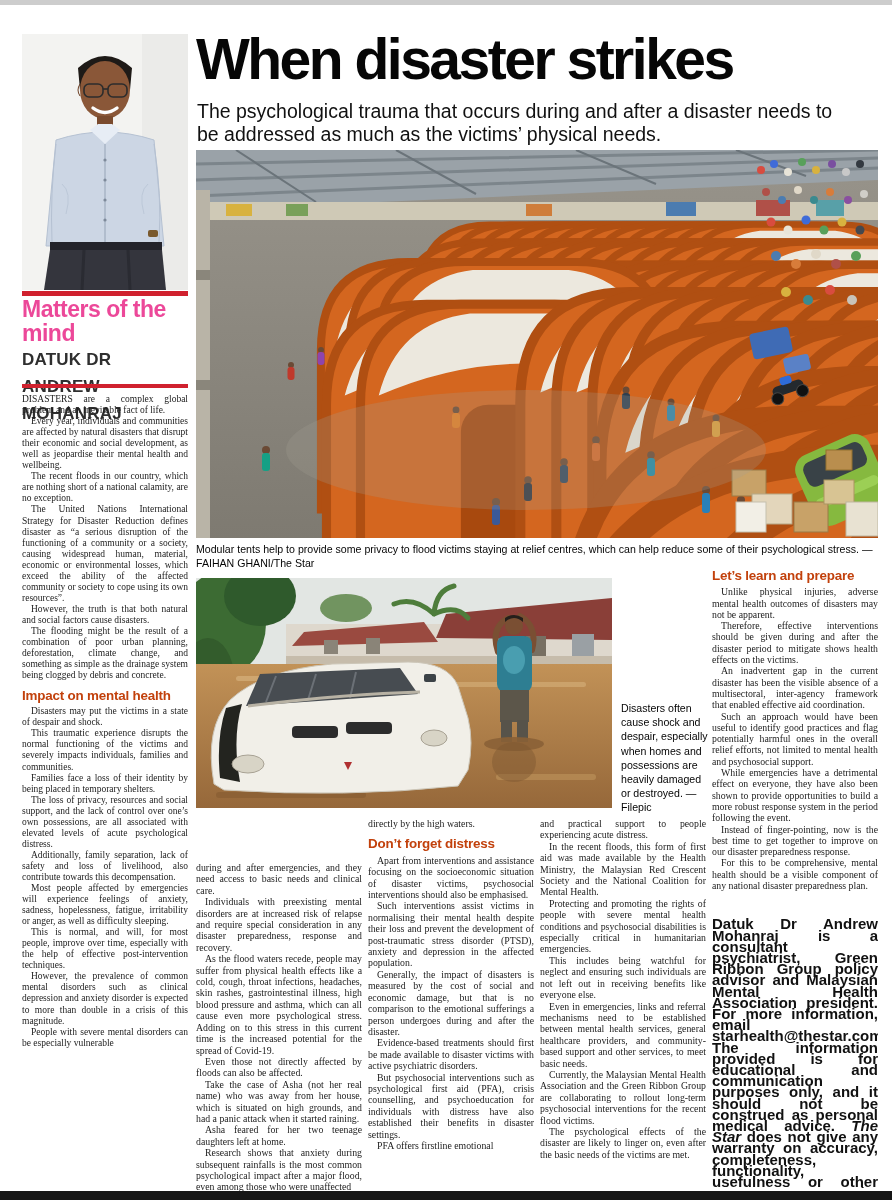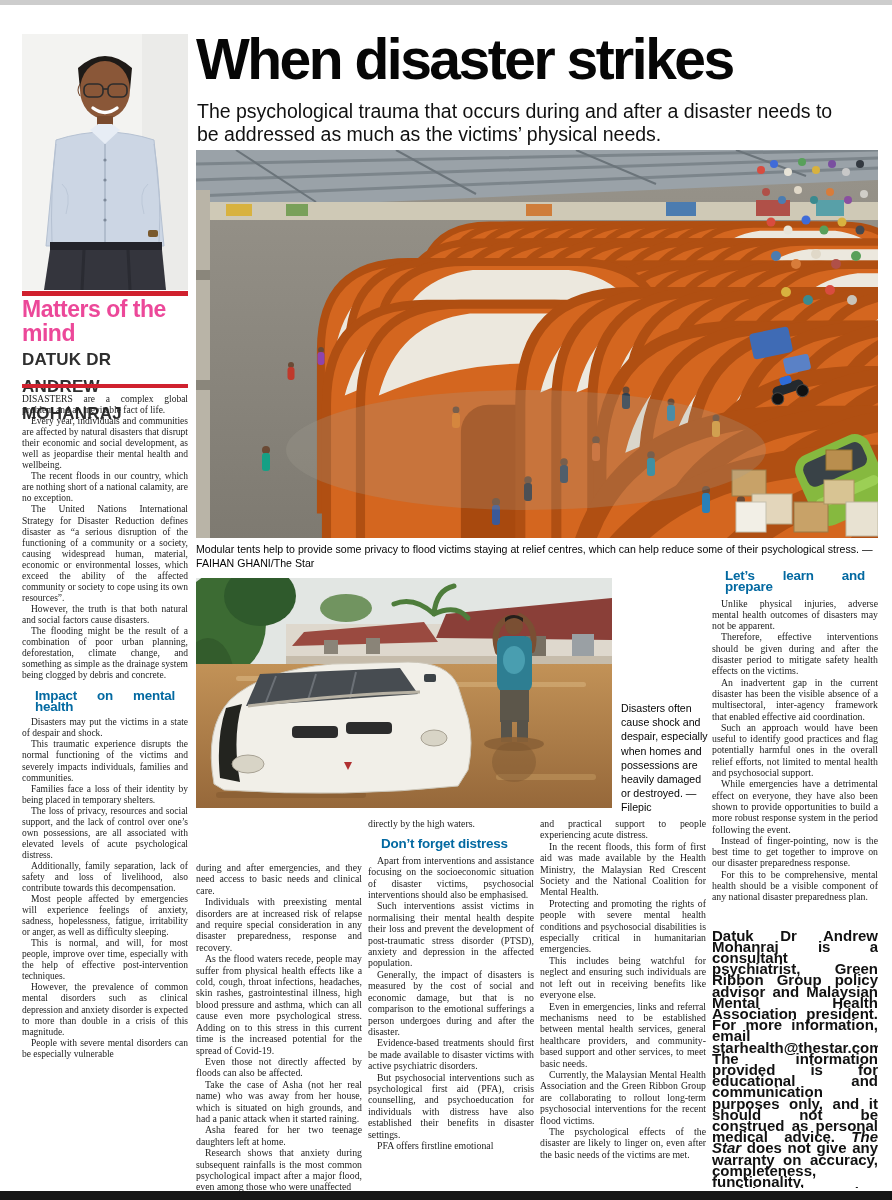--- a/index.html
+++ b/index.html
@@ -32,21 +32,21 @@
               font-weight:bold;font-size:23px;line-height:1.03;letter-spacing:-0.5px;color:#ec4899;}
   .rail-byline{top:346px;left:22px;width:166px;font-family:"Liberation Sans",sans-serif;
                font-weight:bold;font-size:17px;line-height:1.6;color:#2f2f2f;letter-spacing:.2px;}
 
   
   .coltext{font-size:9.8px;line-height:11.4px;text-align:justify;overflow:hidden;}
   .side-text{top:394px;left:22px;width:166px;height:792px;font-size:9.5px;line-height:11.05px;}
   .bp{margin:0;text-indent:9px;}
   .flush .bp:first-child{text-indent:0;}
   .col-head{font-family:"Liberation Sans",sans-serif;font-weight:bold;font-size:13.4px;
-            letter-spacing:-0.2px;color:#0369a1;margin:9px 13px 5px;text-indent:0;}
+            letter-spacing:-0.2px;color:#c2410c;margin:9px 0 5px;text-indent:0;}
   .col-head.first{margin-top:0;}
   .c2{top:862px;left:196px;width:166px;height:368px;}
   .c3{top:818px;left:368px;width:166px;height:368px;}
   .c4{top:818px;left:540px;width:166px;height:368px;}
   .c5{top:570px;left:712px;width:166px;height:618px;line-height:11.3px;}
   .bio{font-family:"Liberation Sans",sans-serif;font-weight:bold;font-size:15px;
        line-height:11.2px;text-align:justify;margin-top:27px;color:#111;}
   .bio em{font-style:italic;}
 </style>
 </head>
@@ -580,21 +580,21 @@
       <p class="bp">This includes being watchful for neglect and ensuring such individuals are not left out in receiving benefits like everyone else.</p>
       <p class="bp">Even in emergencies, links and referral mechanisms need to be established between mental health services, general healthcare providers, and community-based support and other services, to meet basic needs.</p>
       <p class="bp">Currently, the Malaysian Mental Health Association and the Green Ribbon Group are collaborating to rollout long-term psychosocial interventions for the recent flood victims.</p>
       <p class="bp">The psychological effects of the disaster are likely to linger on, even after the basic needs of the victims are met.</p>
     </div>
 
   <div class="abs coltext c5">
     <h3 class="col-head first">Let’s learn and prepare</h3>
     <div>
         <p class="bp">Unlike physical injuries, adverse mental health outcomes of disasters may not be apparent.</p>
-        <p class="bp">Therefore, effective interventions should be given during and after the disaster period to mitigate safety health effects on the victims.</p>
+        <p class="bp">Therefore, effective interventions should be given during and after the disaster period to mitigate shows health effects on the victims.</p>
         <p class="bp">An inadvertent gap in the current disaster has been the visible absence of a multisectoral, inter-agency framework that enabled effective aid coordination.</p>
         <p class="bp">Such an approach would have been useful to identify good practices and flag potentially harmful ones in the overall relief efforts, not limited to mental health and psychosocial support.</p>
         <p class="bp">While emergencies have a detrimental effect on everyone, they have also been shown to provide opportunities to build a more robust response system in the period following the event.</p>
         <p class="bp">Instead of finger-pointing, now is the best time to get together to improve on our disaster preparedness response.</p>
         <p class="bp">For this to be comprehensive, mental health should be a visible component of any national disaster preparedness plan.</p>
       </div>
     <p class="bio"><span>Datuk Dr Andrew Mohanraj is a consultant psychiatrist, Green Ribbon Group policy advisor and Malaysian Mental Health Association president. For more information, email starhealth@thestar.com.my. The information provided is for educational and communication purposes only, and it should not be construed as personal medical advice. </span><em>The Star</em><span> does not give any warranty on accuracy, completeness, functionality, usefulness or other assurances as to the content appearing in this column. </span><em>The Star</em><span> disclaims all responsibility for any losses, damage to property or personal injury suffered directly or indirectly from reliance on such information.</span></p>
   </div>
 
   <div class="abs bottom-bar"></div>

